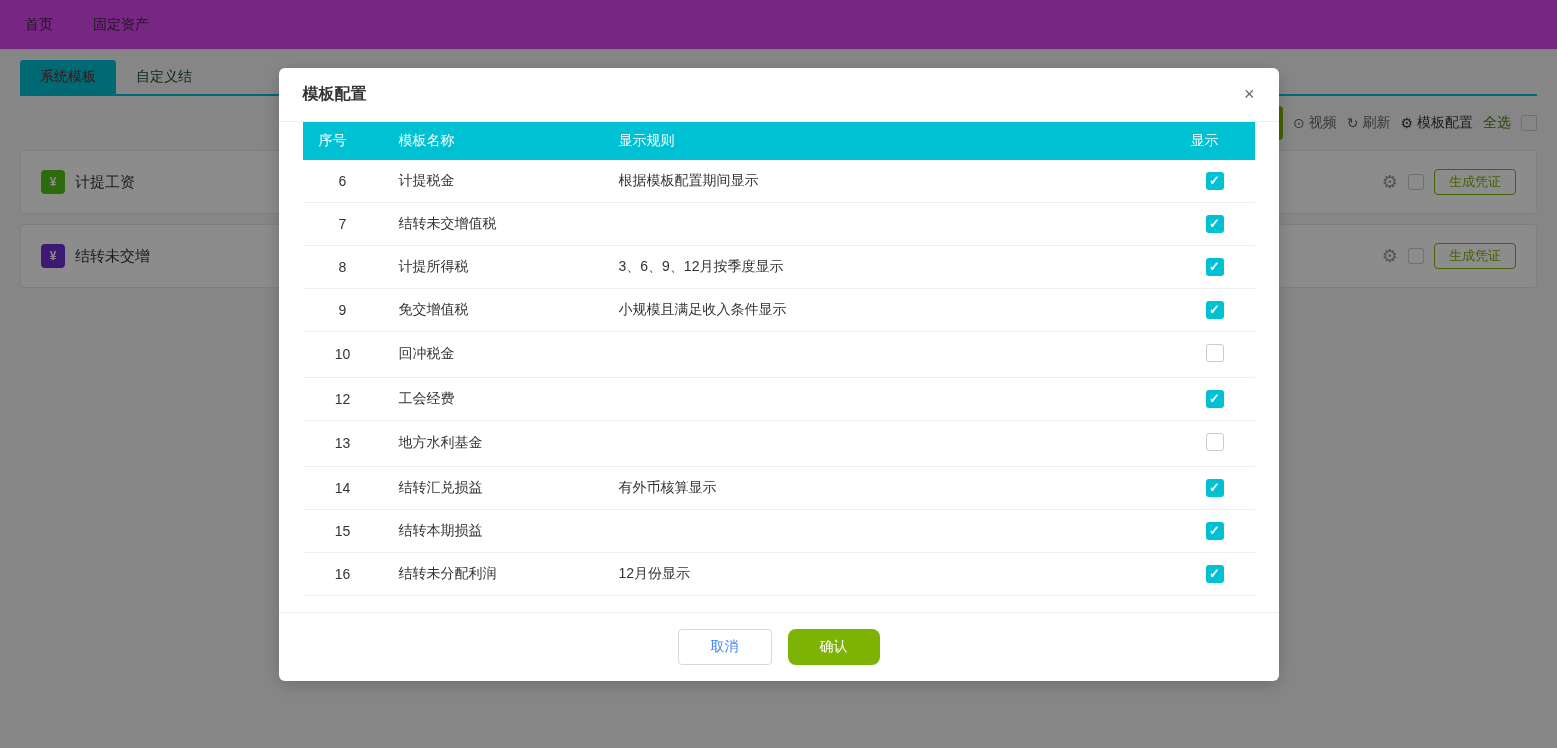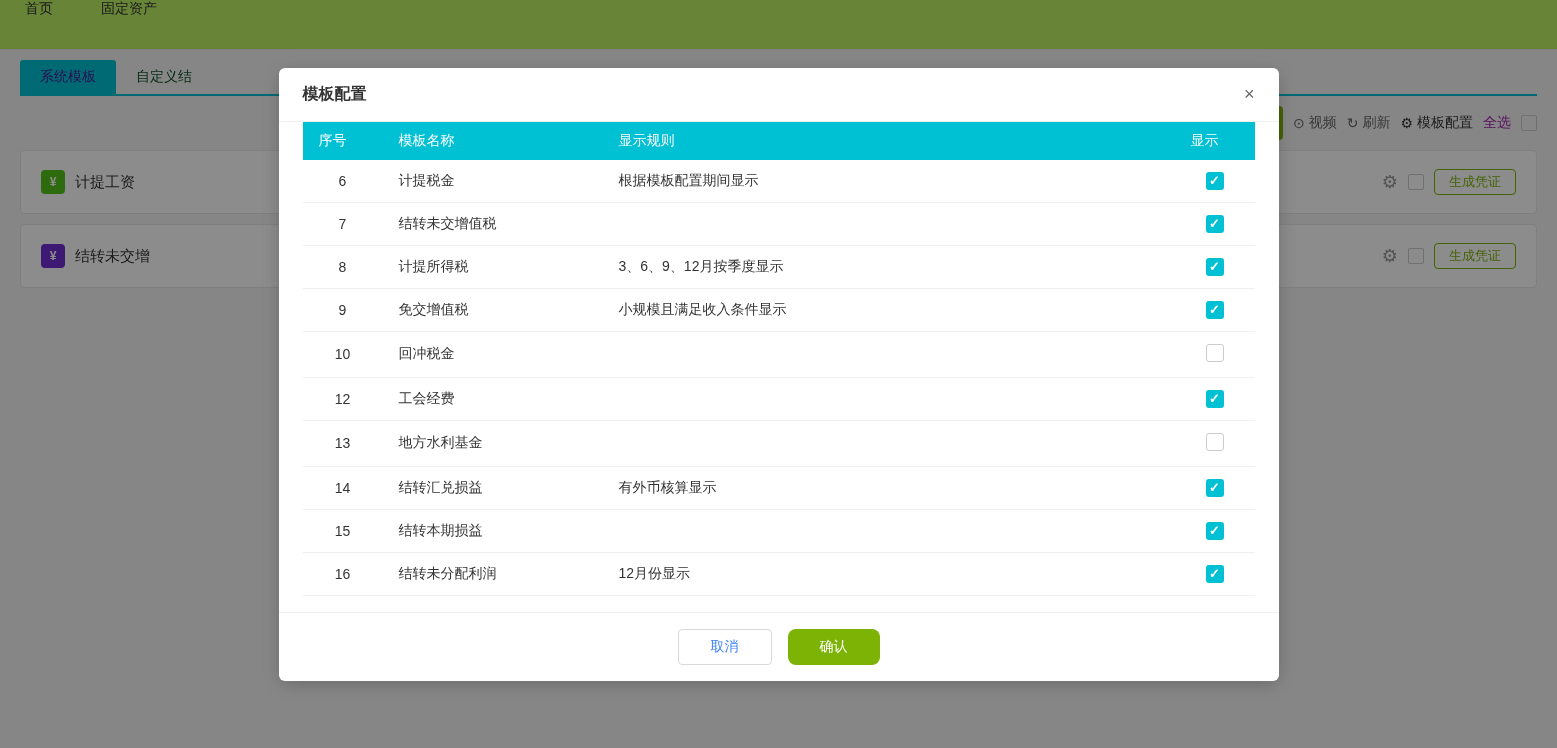--- a/index.html
+++ b/index.html
@@ -15,26 +15,26 @@
     
     .bg-page {
       width: 1557px;
       height: 748px;
       background: #f5f5f5;
       position: relative;
     }
 
     
     .top-nav {
-      background: #bef264;
+      background: #d946ef;
       height: 50px;
       display: flex;
-      align-items: flex-start;
+      align-items: center;
       padding: 0 20px;
-      gap: 38px;
+      gap: 30px;
       border-bottom: 1px solid #e8e8e8;
     }
     .nav-item {
       font-size: 14px;
       color: #333;
       cursor: pointer;
       padding: 0 5px;
     }
 
     
@@ -50,21 +50,21 @@
       margin-bottom: 10px;
     }
     .tab {
       padding: 8px 20px;
       cursor: pointer;
       font-size: 14px;
       color: #14532d;
     }
     .tab.active {
       background: #00c1d4;
-      color: #4c1d95;
+      color: #7f1d1d;
       border-radius: 3px 3px 0 0;
     }
 
     
     .action-bar {
       display: flex;
       justify-content: flex-end;
       align-items: center;
       gap: 10px;
       margin-bottom: 10px;
@@ -93,21 +93,21 @@
       border: none;
       cursor: pointer;
       color: #333;
       font-size: 14px;
       display: flex;
       align-items: center;
       gap: 4px;
     }
     .btn-select-all {
       font-size: 14px;
-      color: #a21caf;
+      color: #4d7c0f;
     }
 
     
     .card {
       background: #fff;
       border-radius: 4px;
       padding: 15px 20px;
       margin-bottom: 10px;
       display: flex;
       align-items: center;

